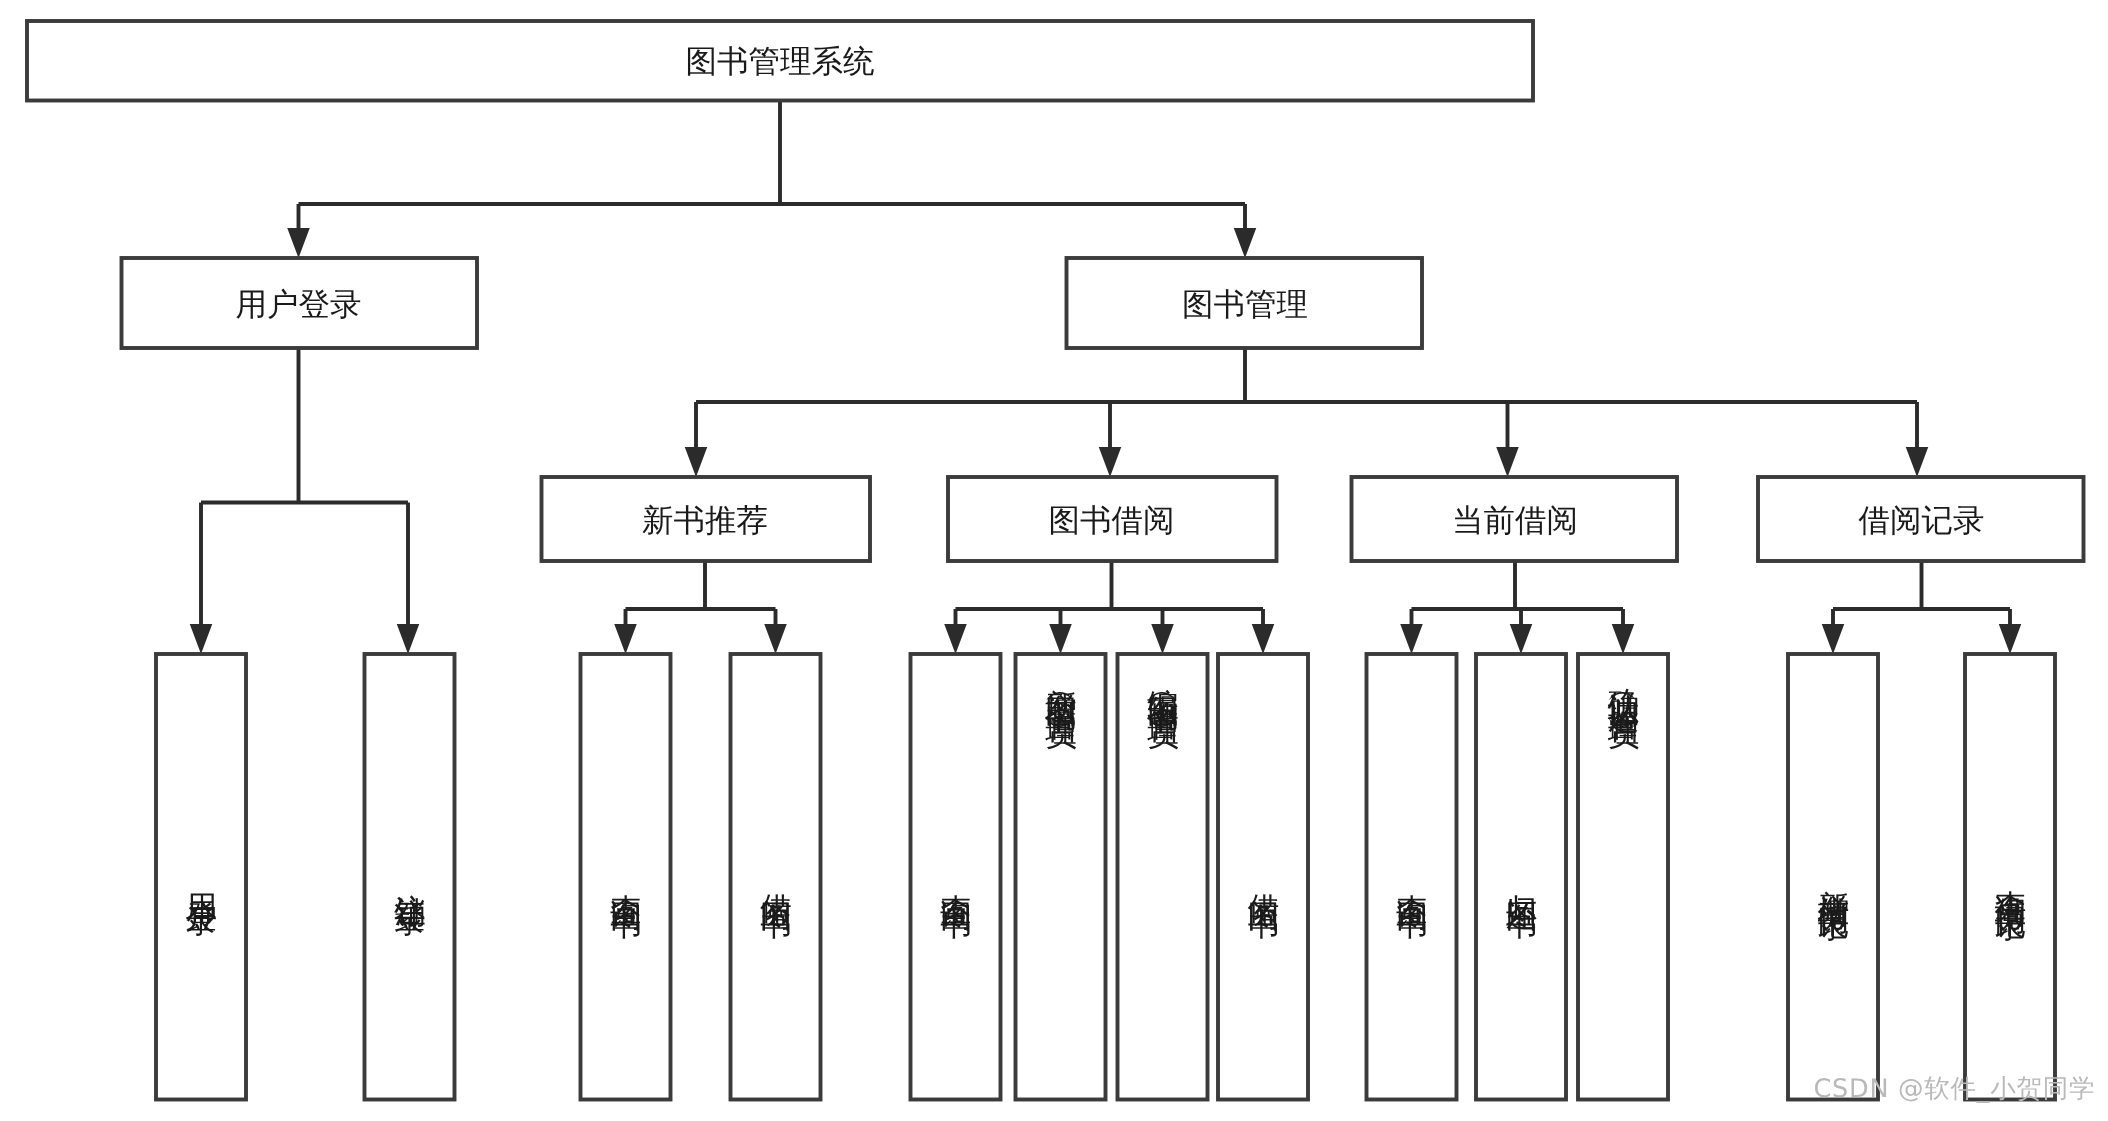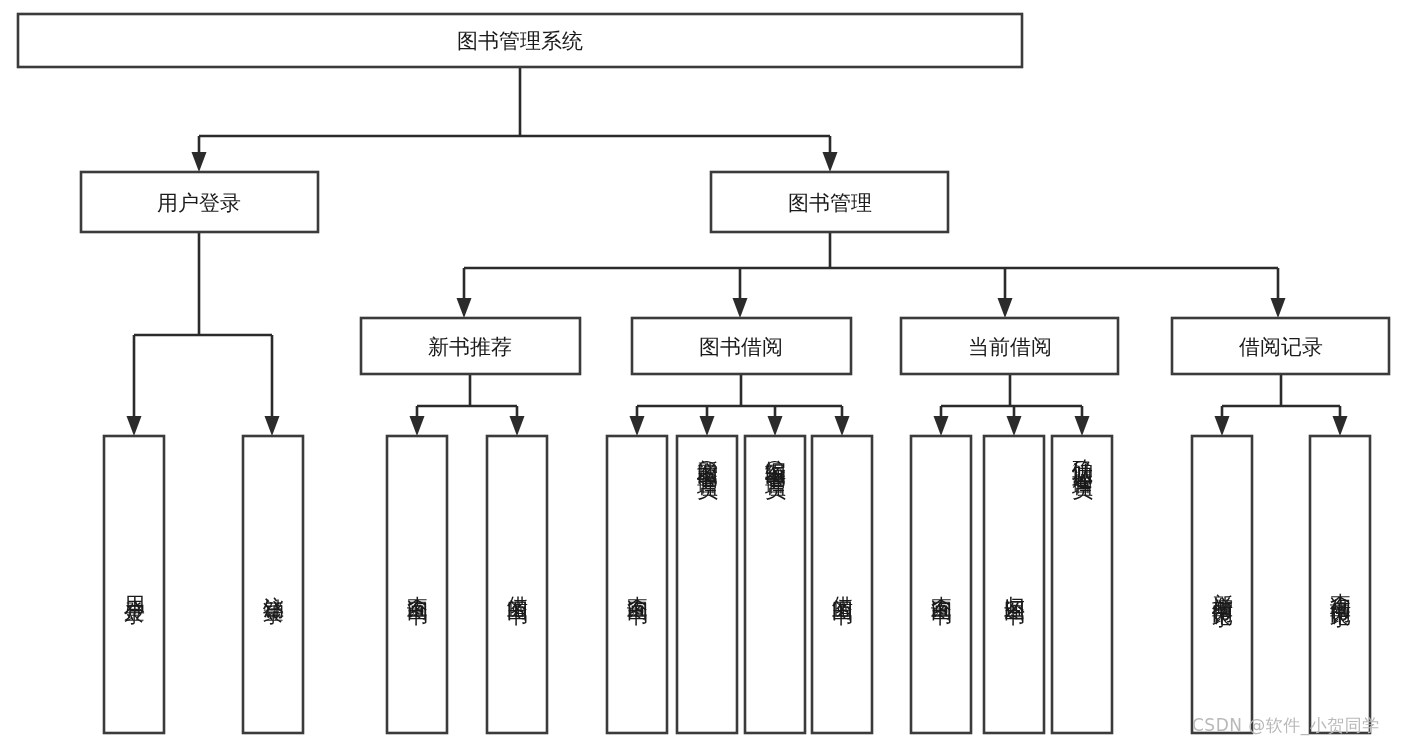--- a/index.html
+++ b/index.html
@@ -63,20 +63,21 @@
     color: #1a1a1a;
     white-space: nowrap;
   }
   .watermark {
     position: absolute;
     font-family: "DejaVu Sans", "Liberation Sans", sans-serif;
     font-size: 17px;
     color: #b9b9b9;
     white-space: nowrap;
     letter-spacing: 0.5px;
+    padding-left: 17px;
   }
 </style>
 </head>
 <body>
 
 <div id="diagram-root">
 
   <svg class="flow" viewBox="0 0 1405 747" xmlns="http://www.w3.org/2000/svg">
 
     <defs>

